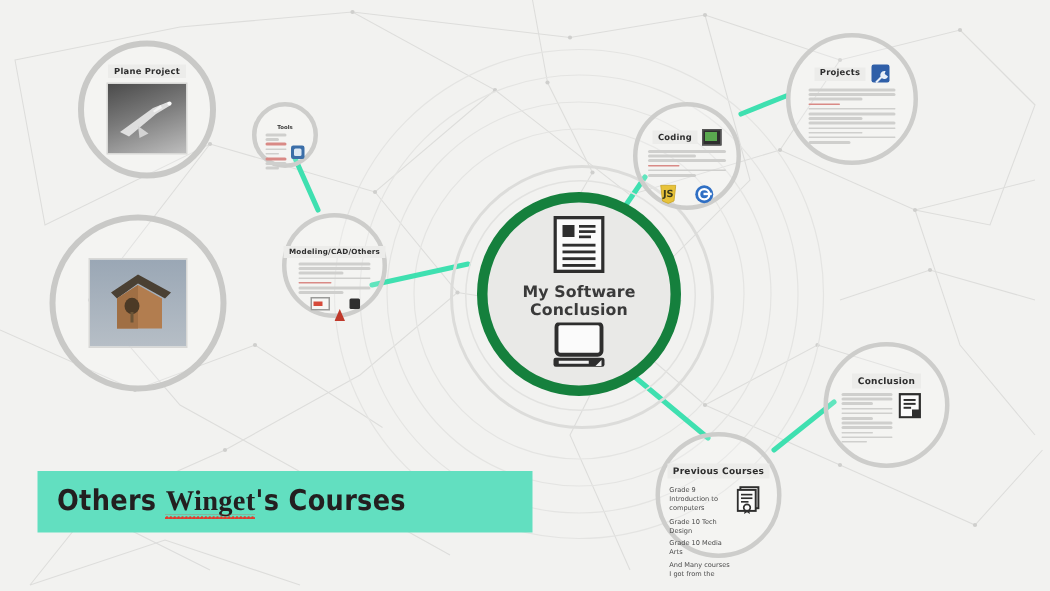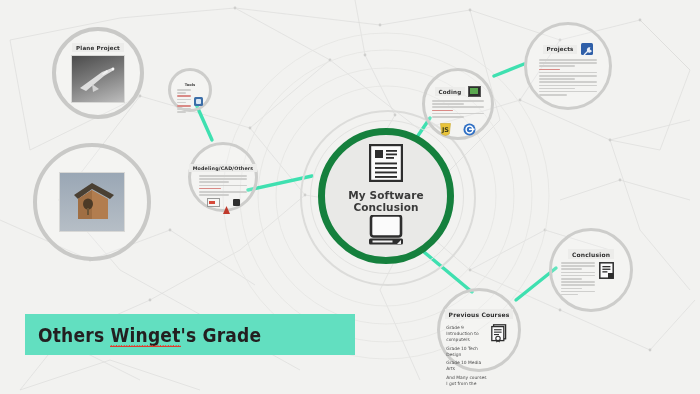--- a/index.html
+++ b/index.html
@@ -54,21 +54,21 @@
   
   #title-banner{
     position:absolute;left:25px;top:314px;width:330px;height:41px;
     background:#62dfc0;display:flex;align-items:center;
   }
   #title-text{
     font-family:"DejaVu Sans Condensed","Liberation Sans", sans-serif;
     font-size:19px;font-weight:bold;color:#231f20;padding-left:13px;
     letter-spacing:.2px;white-space:nowrap;position:relative;
   }
-  .misspell{position:relative;}
+  .misspell{position:relative;font-family:Liberation Serif, serif;}
   .misspell::after{
     content:"";position:absolute;left:0;right:0;bottom:-1px;height:3px;
     background-image:radial-gradient(circle at 1.2px 2.4px, #e23b2e 1.1px, transparent 1.2px);
     background-size:2.6px 3px;
   }
 
   .tiny{font-size:4.4px;color:#4a4a4a;line-height:6px;}
   .courses-list{width:80%;margin-top:3px;}
   .courses-list div{margin-bottom:2.5px;}
 </style>
@@ -350,17 +350,17 @@
           <rect x="3" y="10" width="5" height="1.1" fill="#2e2e2e"></rect>
           <circle cx="7" cy="14.4" r="2.2" fill="none" stroke="#2e2e2e" stroke-width="1.1"></circle>
           <path d="M5.6 16 L5 18.6 L7 17.5 L9 18.6 L8.4 16" fill="#2e2e2e"></path>
         </svg>
       </div>
     </div>
   </div>
 
   <div id="title-banner">
     <div id="title-text">
-      <span>Others </span><span class="misspell">Winget</span><span>'s Grade</span>
+      <span>Others </span><span class="misspell">Winget</span><span>'s Courses</span>
     </div>
   </div>
 
 </div>
 
 </body></html>

